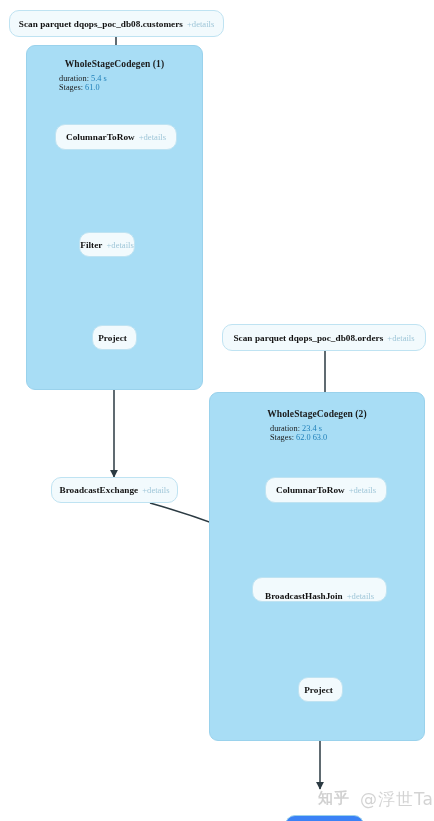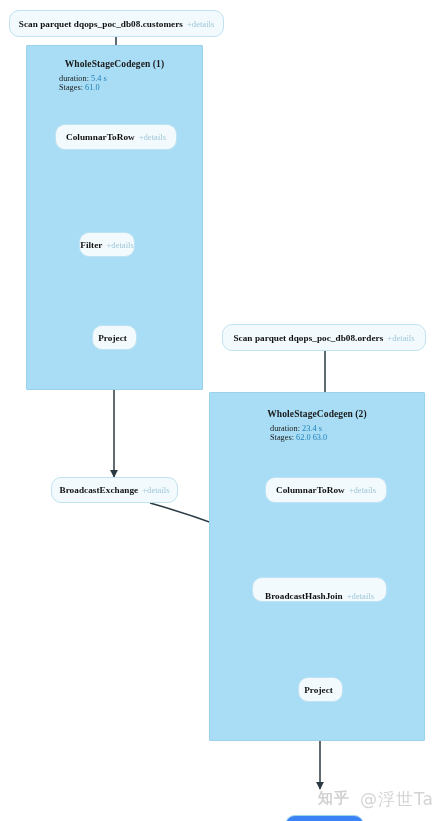--- a/index.html
+++ b/index.html
@@ -20,21 +20,21 @@
     left: 0; top: 0;
     width: 434px;
     height: 821px;
   }
 
   
   .cluster {
     position: absolute;
     background: #a8ddf5;
     border: 1px solid #9ad2ec;
-    border-radius: 1px;
+    border-radius: 9px;
     box-sizing: border-box;
   }
   .cluster-label {
     position: absolute;
     left: 0;
     width: 100%;
     text-align: center;
     color: #1a1a1a;
     pointer-events: none;
   }

